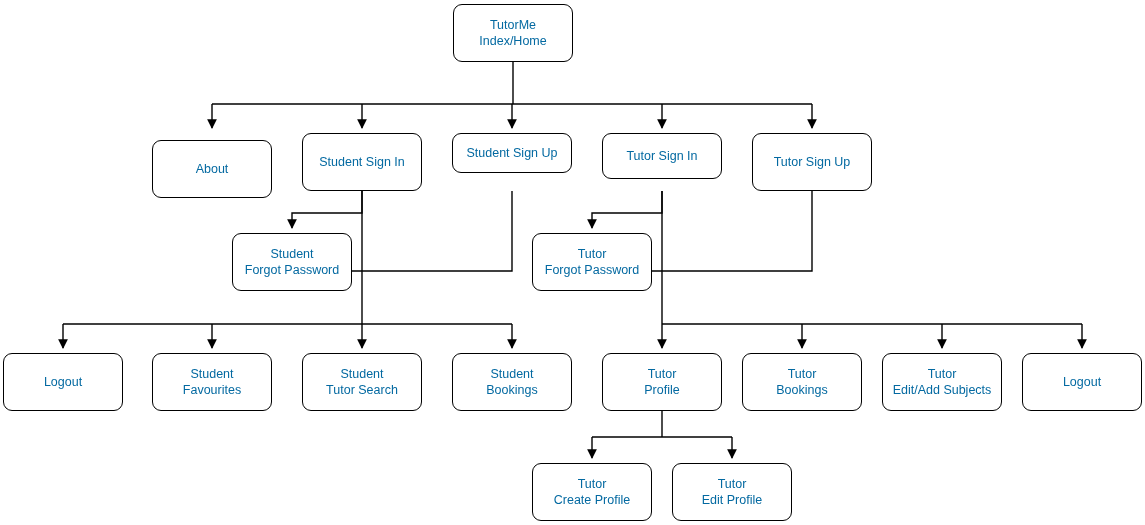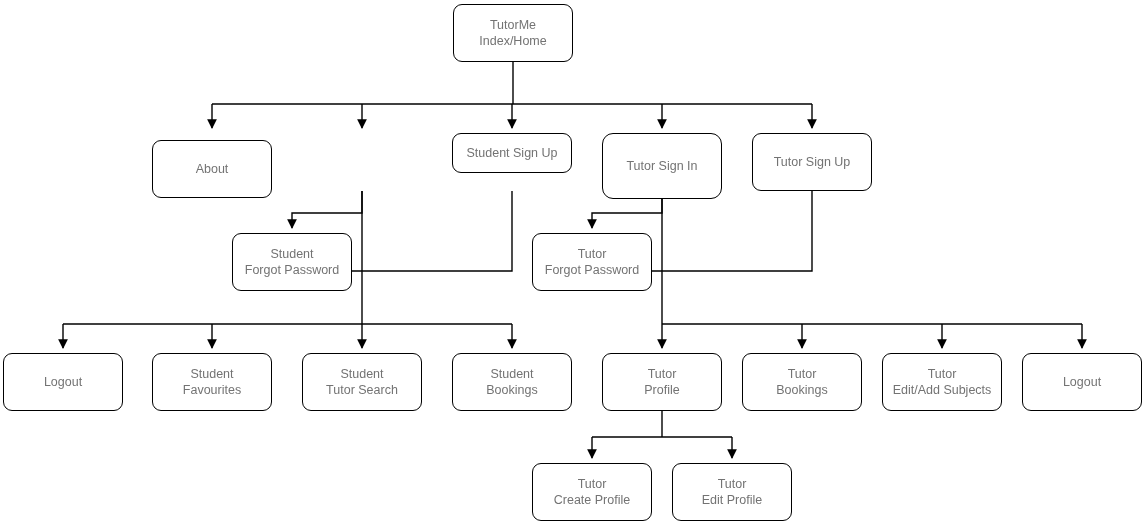--- a/index.html
+++ b/index.html
@@ -19,21 +19,21 @@
     position: absolute;
     box-sizing: border-box;
     border: 1.4px solid #000000;
     border-radius: 9px;
     background: #ffffff;
     display: flex;
     align-items: center;
     justify-content: center;
     text-align: center;
     font-size: 12.5px;
-    color: #737373;
+    color: #0369a1;
     line-height: 1.28;
     white-space: pre-line;
     z-index: 2;
   }
   svg.edges {
     position: absolute;
     left: 0;
     top: 0;
     width: 1145px;
     height: 525px;
@@ -85,22 +85,23 @@
       <path d="M 662 411 L 662 437"></path>
       <path d="M 592 437 L 732 437"></path>
       <path d="M 592 437 L 592 458" marker-end="url(#arrow)"></path>
       <path d="M 732 437 L 732 458" marker-end="url(#arrow)"></path>
     </g>
   </svg>
 
   <div class="node" style="left:453px;top:4px;width:120px;height:58px;">TutorMe
 Index/Home</div>
   <div class="node" style="left:152px;top:133px;width:120px;height:58px;margin-top:7px;">About</div>
+  <div class="node" style="left:302px;top:133px;width:120px;height:58px;">Student Sign In</div>
   <div class="node" style="left:452px;top:133px;width:120px;height:40px;">Student Sign Up</div>
-  <div class="node" style="left:602px;top:133px;width:120px;height:66px;border-radius:11px;">Tutor Sign In</div>
+  <div class="node" style="left:602px;top:133px;width:120px;height:46px;">Tutor Sign In</div>
   <div class="node" style="left:752px;top:133px;width:120px;height:58px;">Tutor Sign Up</div>
   <div class="node" style="left:232px;top:233px;width:120px;height:58px;">Student
 Forgot Password</div>
   <div class="node" style="left:532px;top:233px;width:120px;height:58px;">Tutor
 Forgot Password</div>
   <div class="node" style="left:3px;top:353px;width:120px;height:58px;">Logout</div>
   <div class="node" style="left:152px;top:353px;width:120px;height:58px;">Student
 Favourites</div>
   <div class="node" style="left:302px;top:353px;width:120px;height:58px;">Student
 Tutor Search</div>

